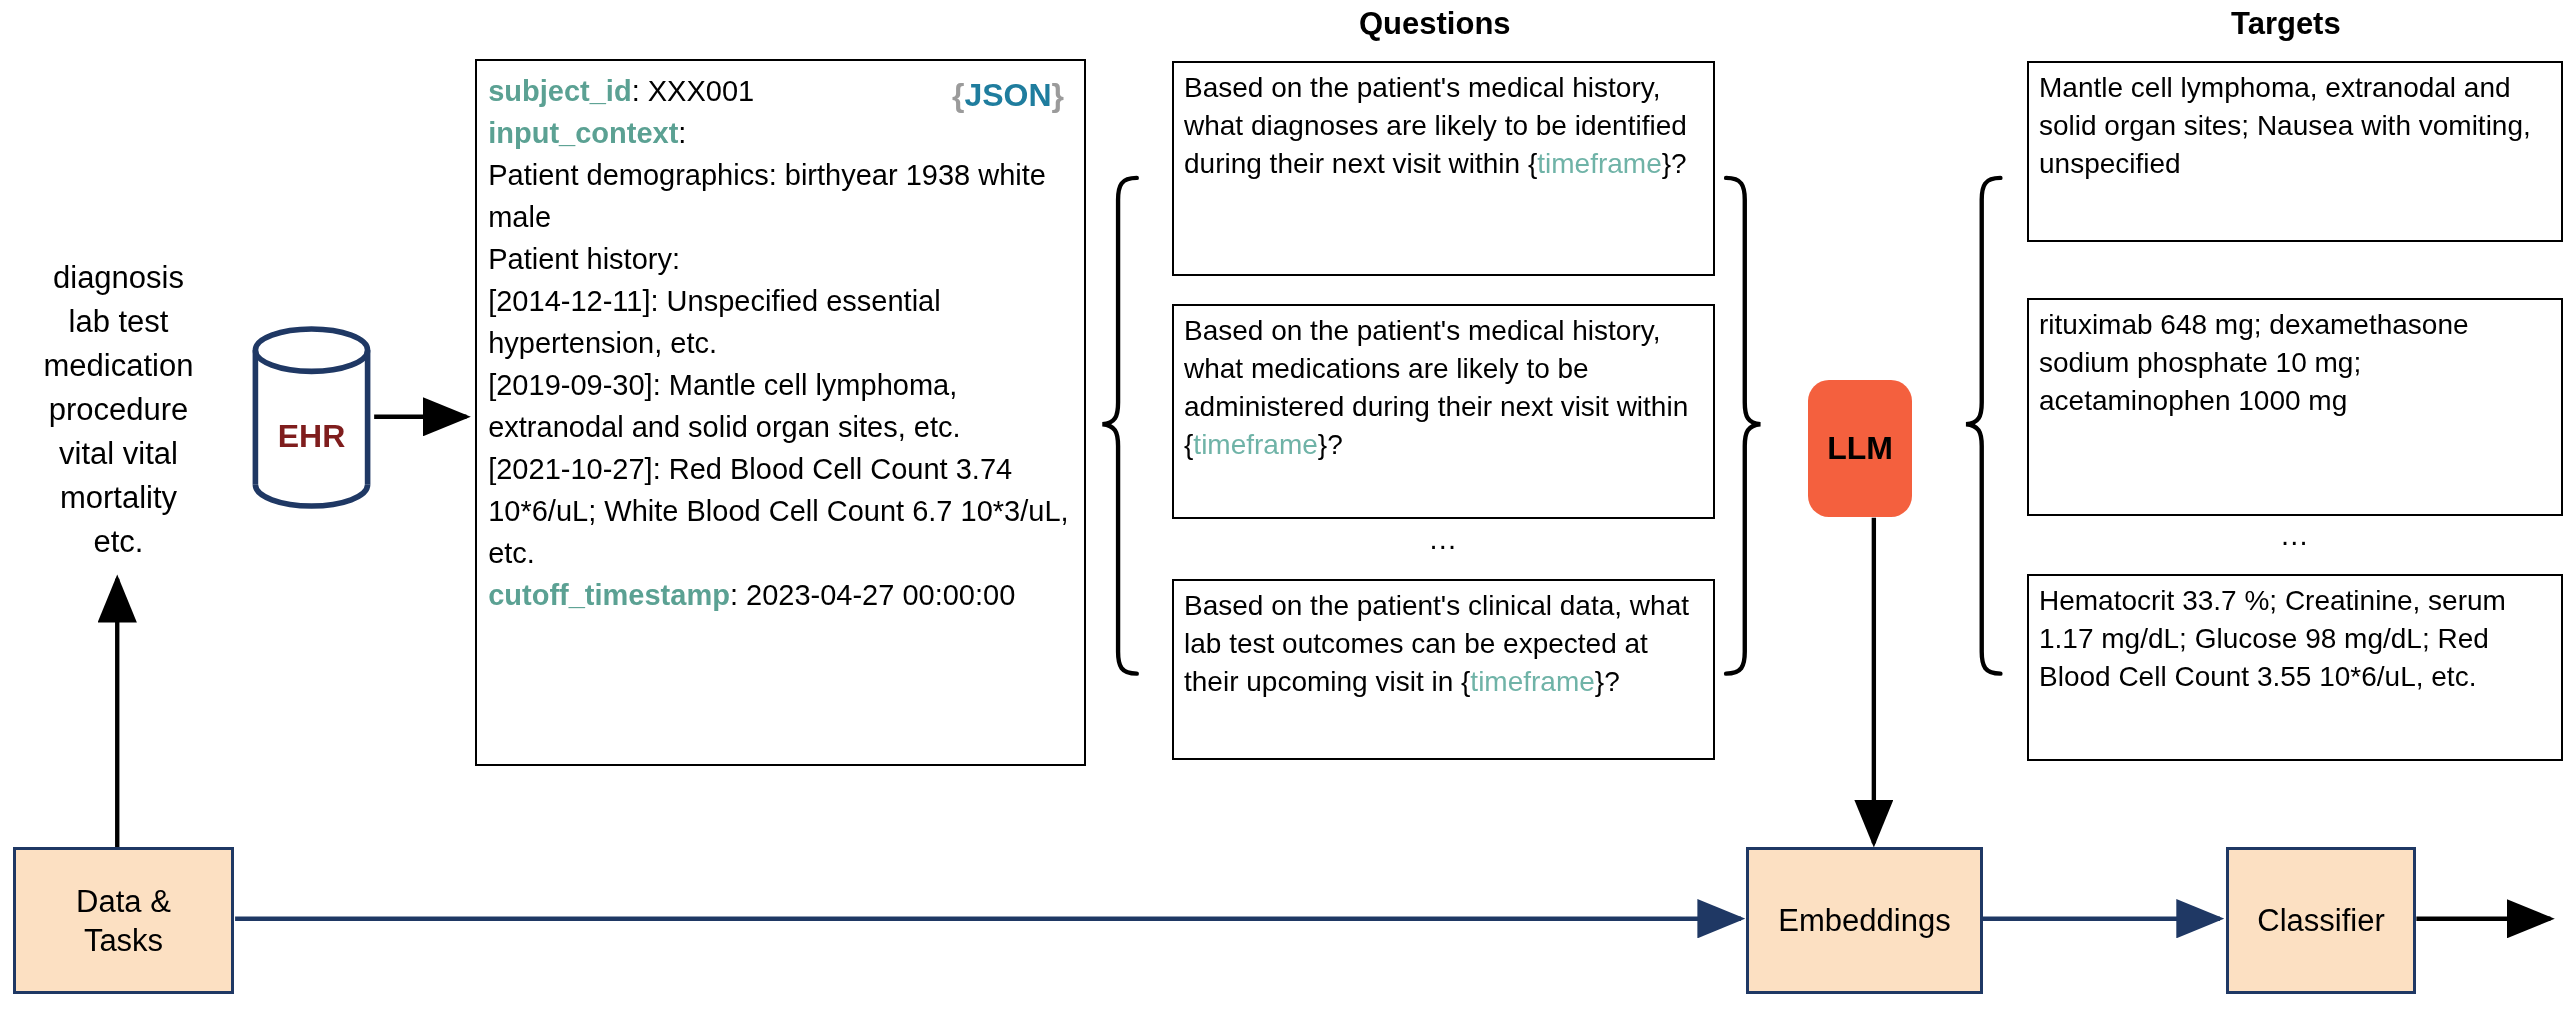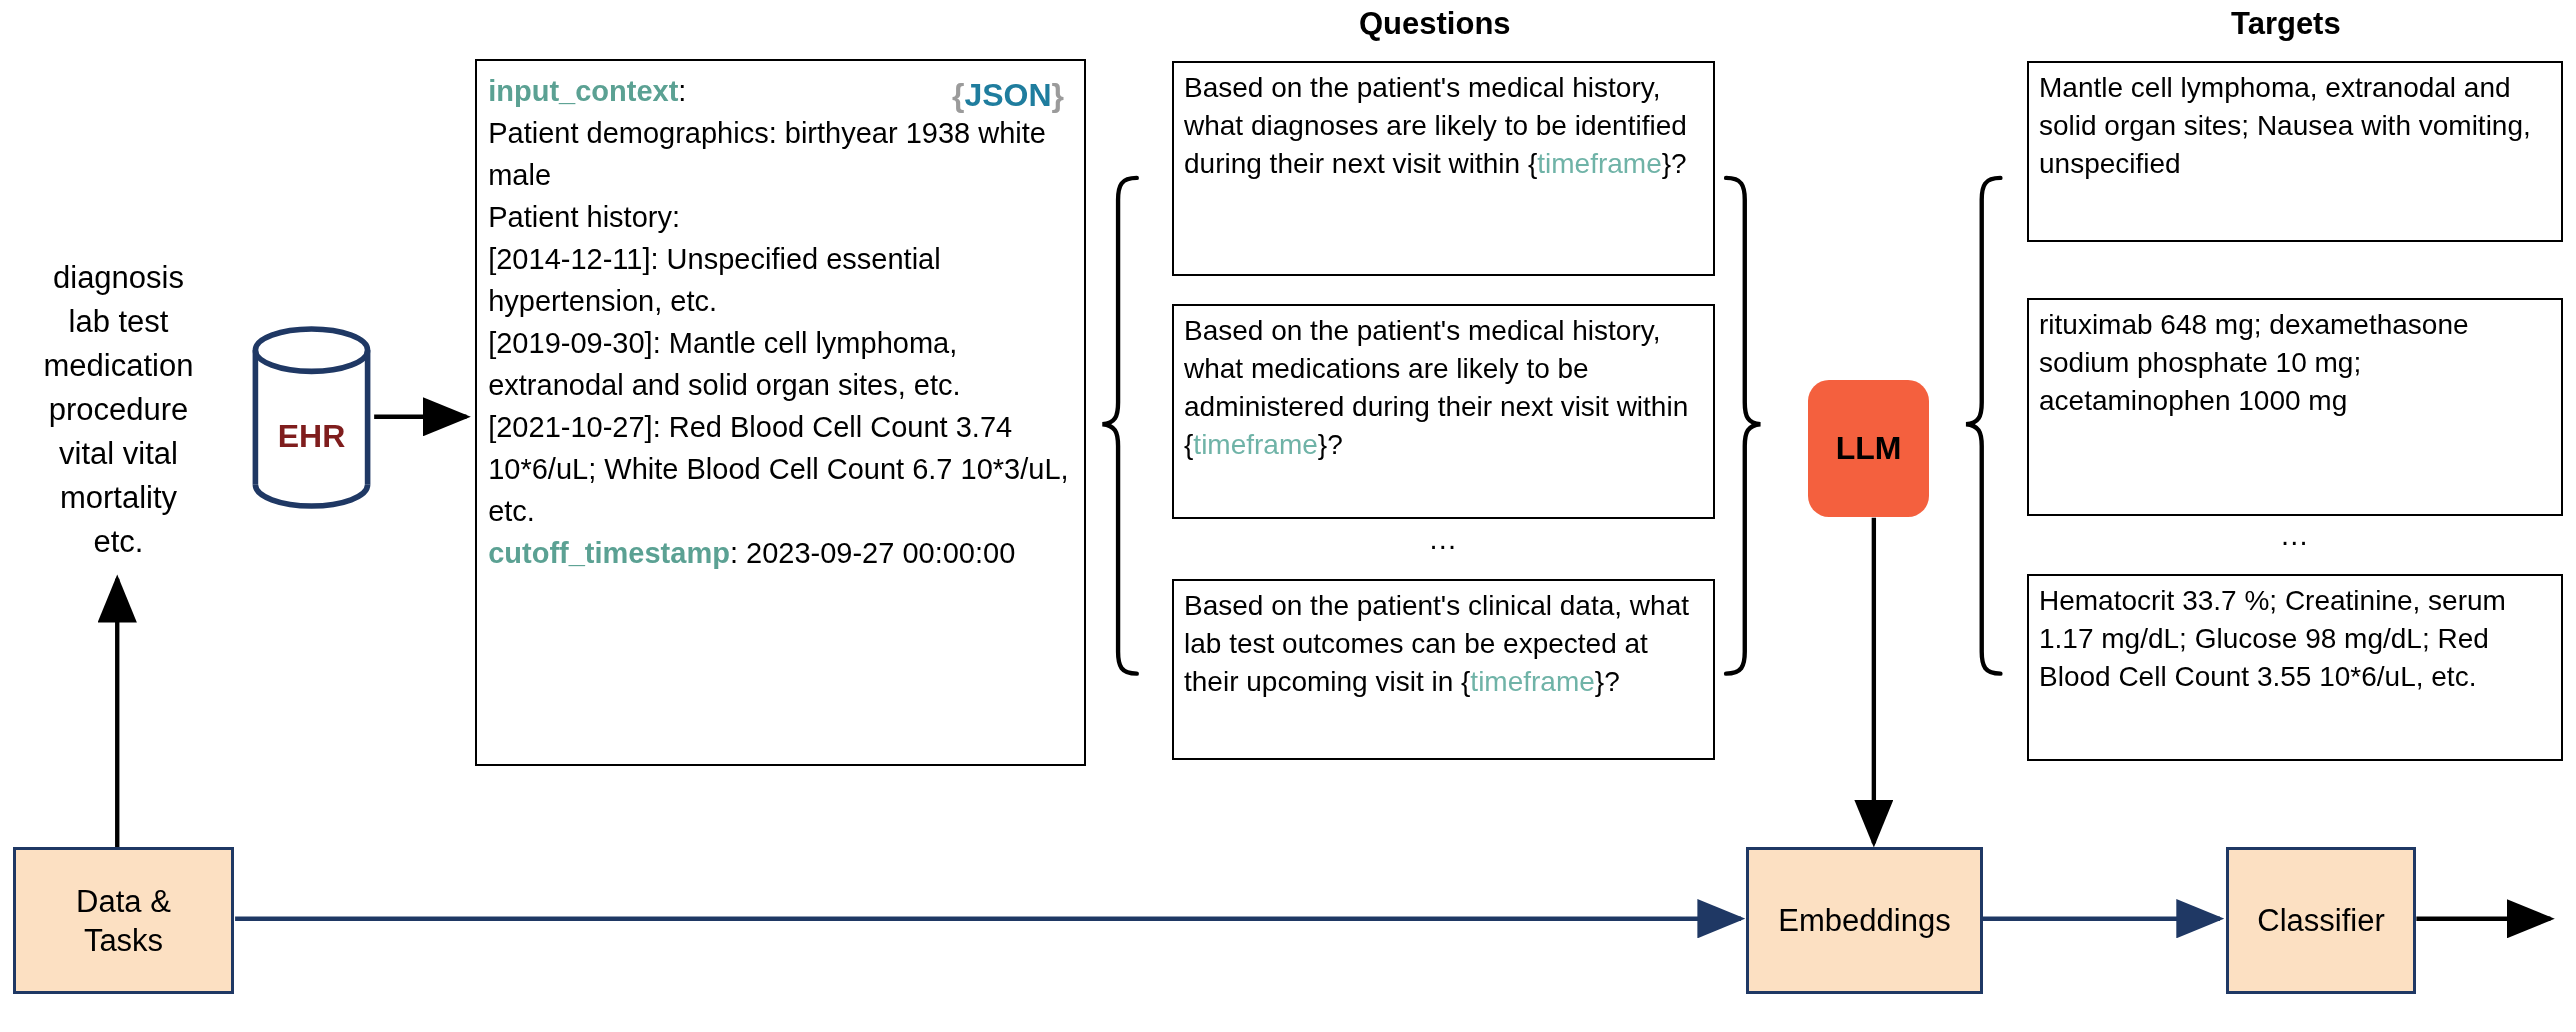--- a/index.html
+++ b/index.html
@@ -210,29 +210,32 @@
       <ellipse cx="100" cy="42" rx="90" ry="34" fill="#ffffff" stroke="#1f3864" stroke-width="9"></ellipse>
       <path d="M10,42 L10,258" fill="none" stroke="#1f3864" stroke-width="9"></path>
       <path d="M190,42 L190,258" fill="none" stroke="#1f3864" stroke-width="9"></path>
       <path d="M10,258 A90,34 0 0 0 190,258" fill="none" stroke="#1f3864" stroke-width="9"></path>
     </svg>
     <div class="cyl-label" style="top:94px;">EHR</div>
   </div>
 
   <div class="tbox json-box" style="left:475px; top:59px; width:611px; height:707px;">
     <p>
+      <span class="key">subject_id</span><span>: </span><span>XXX001</span>
+    </p>
+    <p>
       <span class="key">input_context</span><span>:</span>
     </p>
     <p>Patient demographics: birthyear 1938 white male</p>
     <p>Patient history:</p>
     <p>[2014-12-11]: Unspecified essential hypertension, etc.</p>
     <p>[2019-09-30]: Mantle cell lymphoma, extranodal and solid organ sites, etc.</p>
     <p>[2021-10-27]: Red Blood Cell Count 3.74 10*6/uL; White Blood Cell Count 6.7 10*3/uL, etc.</p>
     <p>
-      <span class="key">cutoff_timestamp</span><span>: </span><span>2023-09-27 00:00:00</span>
+      <span class="key">cutoff_timestamp</span><span>: </span><span>2023-04-27 00:00:00</span>
     </p>
   </div>
 
   <div class="json-badge" style="left:929px; top:77px;margin-left:23px;">
     <span class="brace">{</span><span class="word">JSON</span><span class="brace">}</span>
   </div>
 
   <div class="tbox" style="left:1172px; top:61px; width:543px; height:215px;">
     <span>Based on the patient's medical history, what </span><span class="bold">diagnoses</span><span> are likely to be identified during their next visit within {</span><span class="tf">timeframe</span><span>}?</span>
   </div>
@@ -240,21 +243,21 @@
   <div class="tbox" style="left:1172px; top:304px; width:543px; height:215px;">
     <span>Based on the patient's medical history, what </span><span class="bold">medications</span><span> are likely to be administered during their next visit within {</span><span class="tf">timeframe</span><span>}?</span>
   </div>
 
   <div class="ellipsis" style="left:1172px; top:523px; width:543px;">...</div>
 
   <div class="tbox" style="left:1172px; top:579px; width:543px; height:181px;">
     <span>Based on the patient's clinical data, what </span><span class="bold">lab test</span><span> outcomes can be expected at their upcoming visit in {</span><span class="tf">timeframe</span><span>}?</span>
   </div>
 
-  <div class="llmbox" style="left:1808px; top:380px; width:121px; height:137px;">LLM</div>
+  <div class="llmbox" style="left:1808px; top:380px; width:104px; height:137px;">LLM</div>
 
   <div class="tbox" style="left:2027px; top:61px; width:536px; height:181px;">Mantle cell lymphoma, extranodal and solid organ sites; Nausea with vomiting, unspecified</div>
 
   <div class="tbox" style="left:2027px; top:298px; width:536px; height:218px;">rituximab 648 mg; dexamethasone sodium phosphate 10 mg; acetaminophen 1000 mg</div>
 
   <div class="ellipsis" style="left:2027px; top:519px; width:536px;">...</div>
 
   <div class="tbox" style="left:2027px; top:574px; width:536px; height:187px;">Hematocrit 33.7 %; Creatinine, serum 1.17 mg/dL; Glucose 98 mg/dL; Red Blood Cell Count 3.55 10*6/uL, etc.</div>
 
   <div class="flowbox" style="left:13px; top:847px; width:221px; height:147px;">

